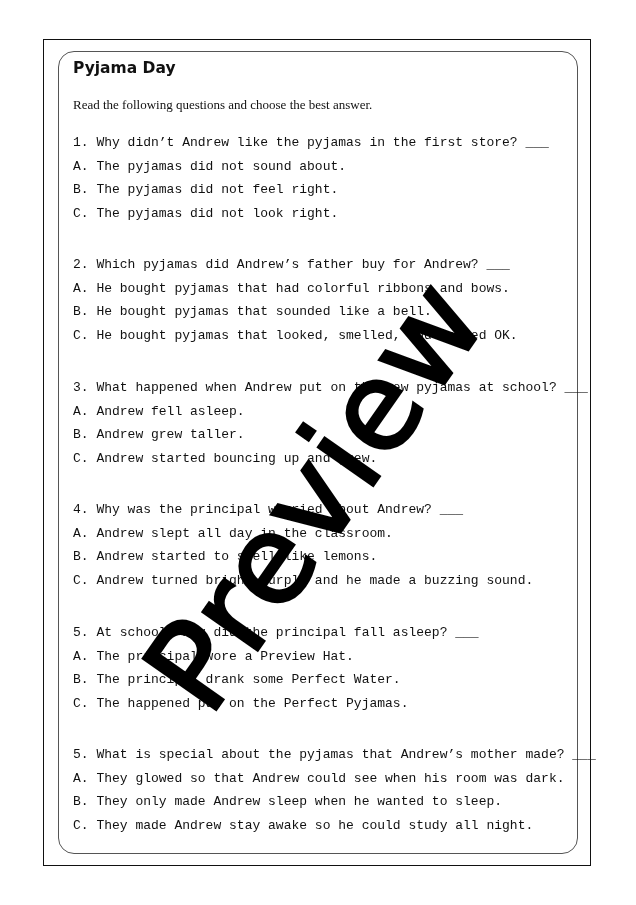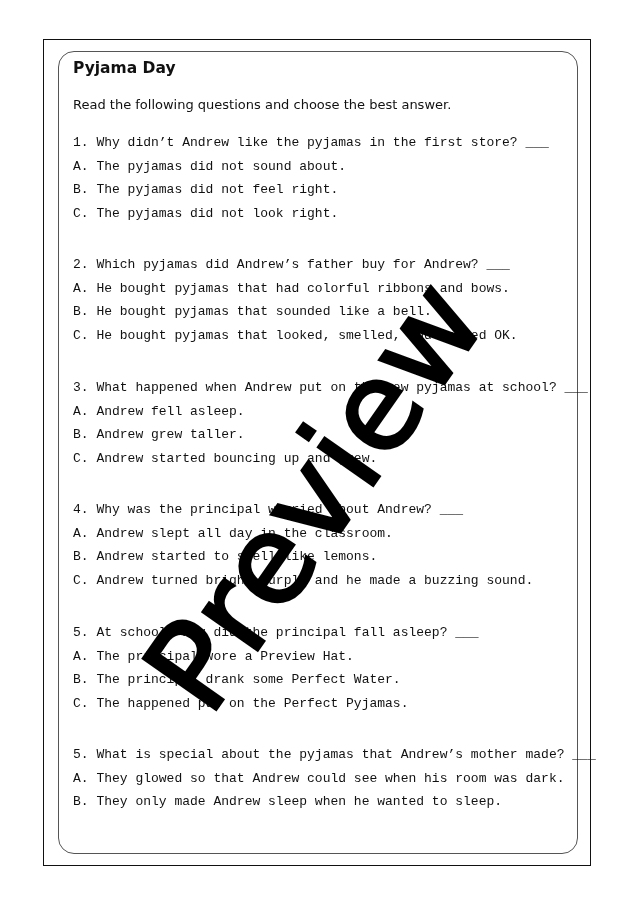--- a/index.html
+++ b/index.html
@@ -34,20 +34,21 @@
     font-weight: bold;
     font-size: 15.5px;
     line-height: 20px;
     flex-direction: column;
   }
   .instructions {
     position: absolute;
     left: 73px; top: 96px;
     font-size: 13px;
     line-height: 18px;
+    font-family: Liberation Serif, serif;
   }
   .question-block {
     position: absolute;
     left: 73px;
     font-size: 13px;
     font-family: Liberation Mono, monospace;
   }
   .q-line {
     height: 23.5px;
     line-height: 18px;
@@ -111,15 +112,16 @@
   <div class="q-line">5. At school, why did the principal fall asleep? ___</div>
   <div class="q-line">A. The principal wore a Preview Hat.</div>
   <div class="q-line">B. The principal drank some Perfect Water.</div>
   <div class="q-line">C. The happened put on the Perfect Pyjamas.</div>
 </div>
 
 <div class="question-block" style="top:746px">
   <div class="q-line">5. What is special about the pyjamas that Andrew’s mother made? ___</div>
   <div class="q-line">A. They glowed so that Andrew could see when his room was dark.</div>
   <div class="q-line">B. They only made Andrew sleep when he wanted to sleep.</div>
+  <div class="q-line">C. They made Andrew stay awake so he could study all night.</div>
 </div>
 
 <div class="watermark">Preview</div>
 
 </body></html>

